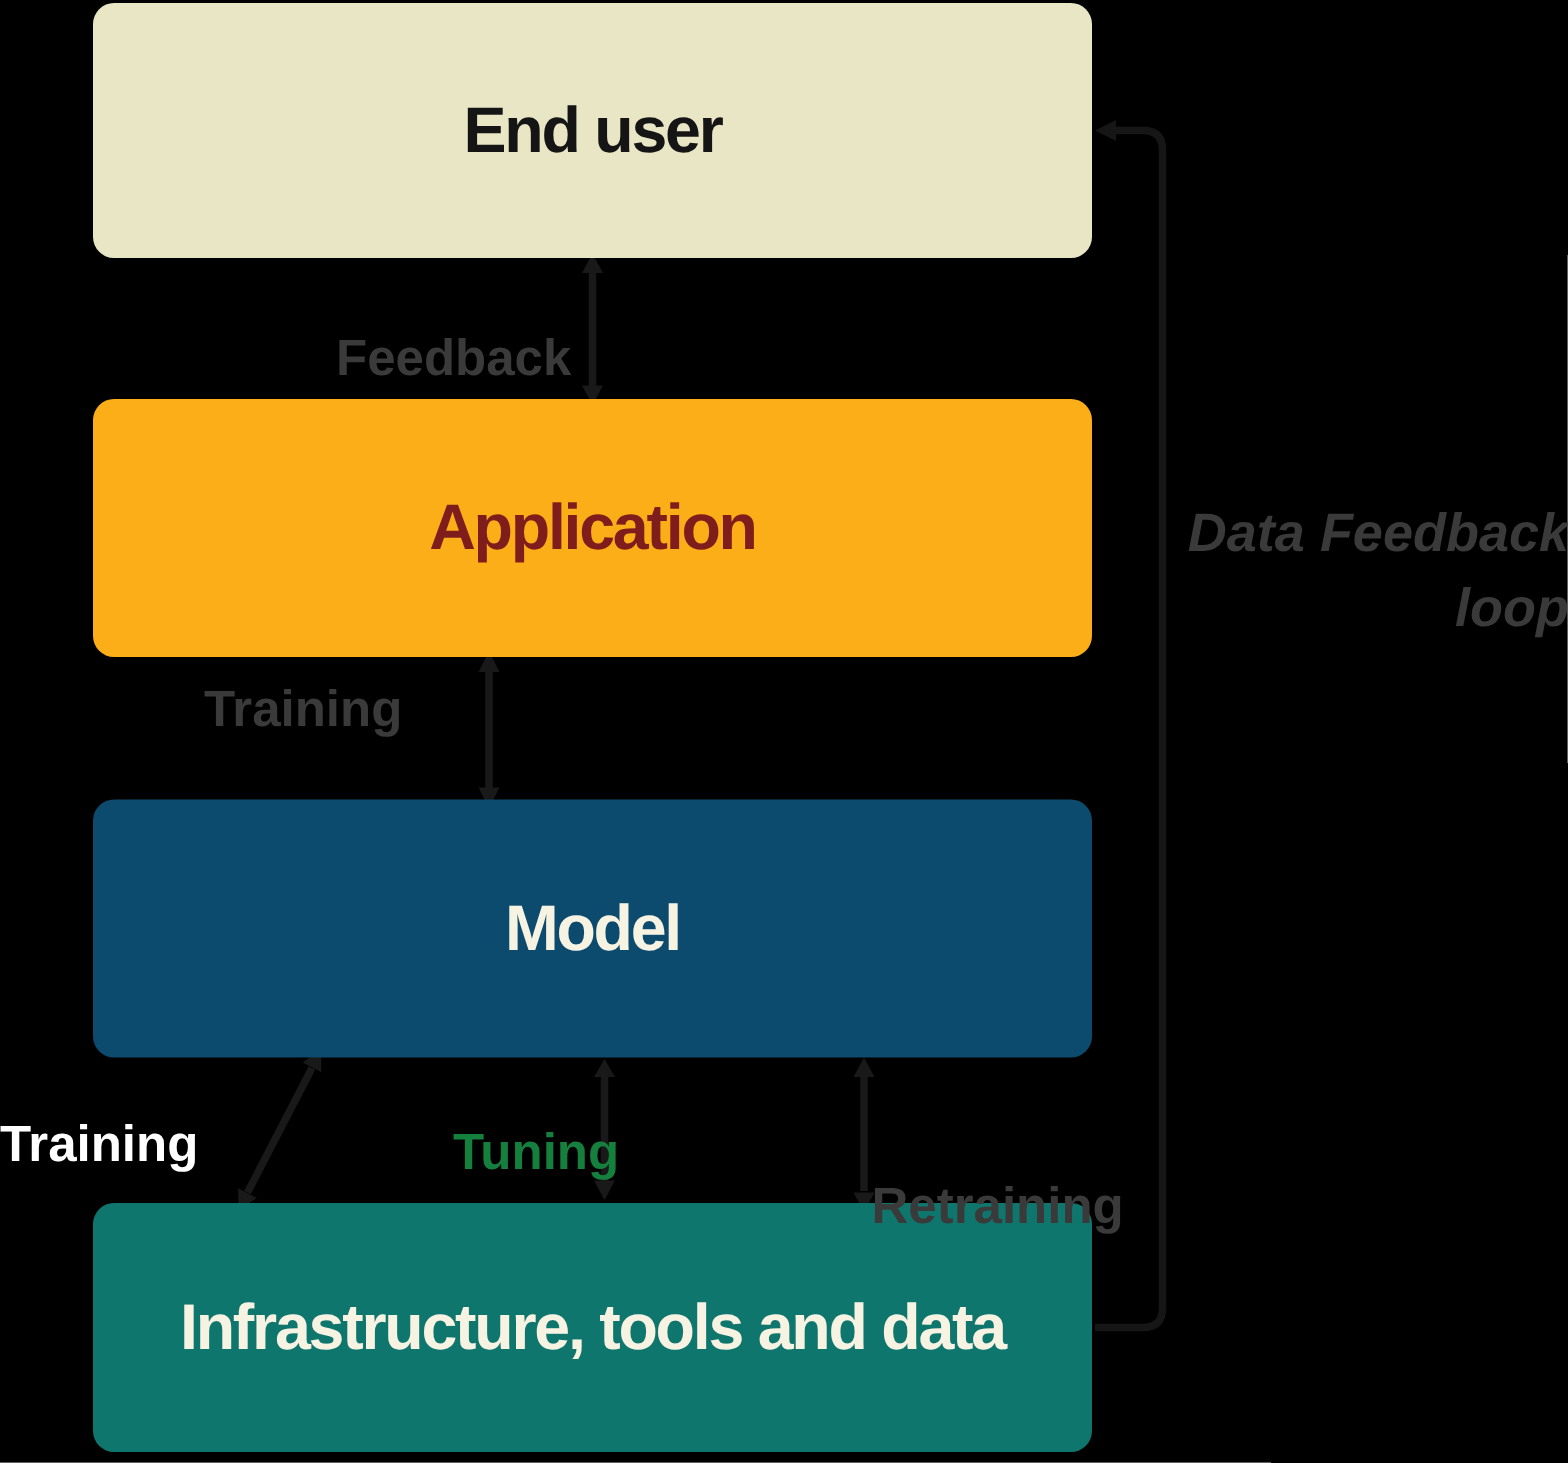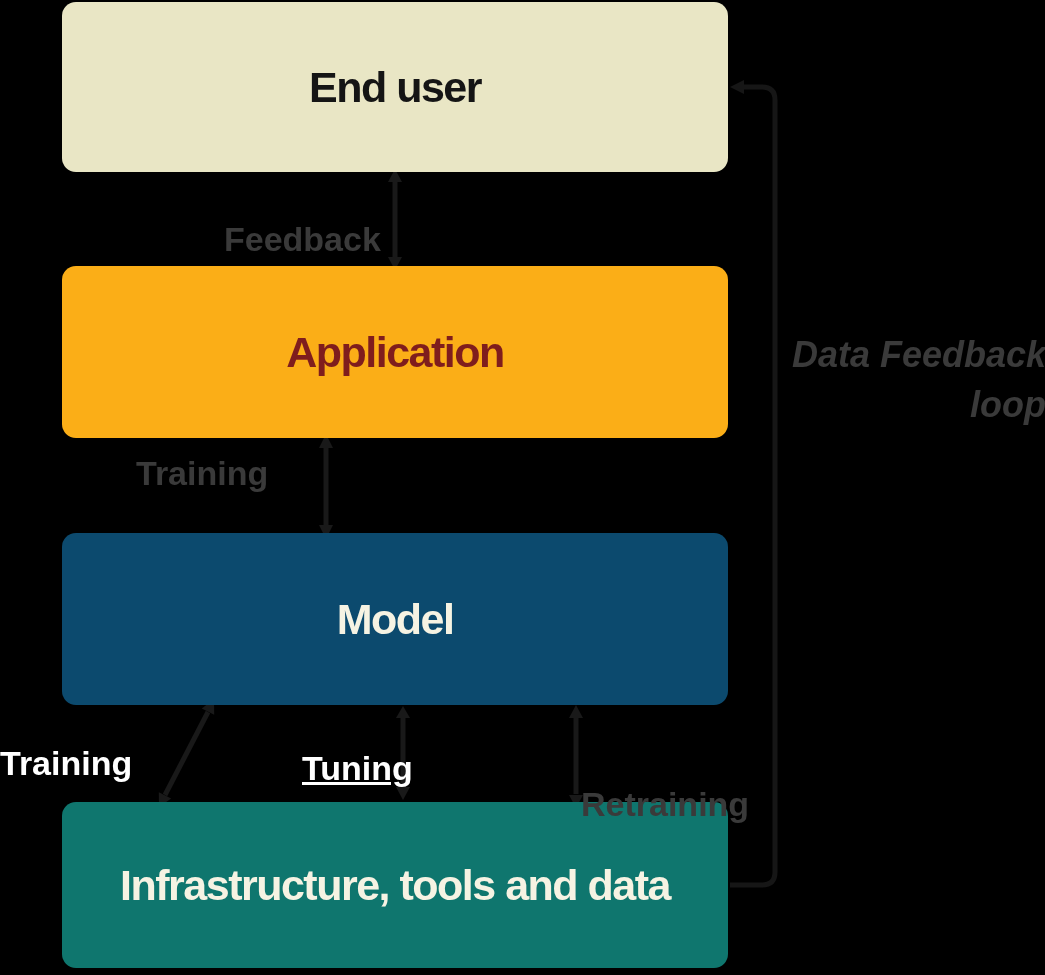--- a/index.html
+++ b/index.html
@@ -122,19 +122,19 @@
   <div class="box" id="box-infrastructure" style="background-color: #0f766e; color: rgb(246, 243, 227);">
     <span>Infrastructure, tools and data</span>
   </div>
 
   <div class="edge-label" id="label-features" style="color: rgb(58, 58, 58);">Feedback</div>
 
   <div class="edge-label" id="label-inference" style="color: rgb(58, 58, 58);">Training</div>
 
   <div class="edge-label" id="label-training" style="color: #ffffff;">Training</div>
 
-  <div class="edge-label" id="label-tuning" style="color: #ffffff; text-decoration: underline;">Tuning</div>
+  <div class="edge-label" id="label-tuning" style="color: #15803d;">Tuning</div>
 
   <div class="edge-label" id="label-retraining" style="color: rgb(58, 58, 58);">Retraining</div>
 
   <div id="label-feedback" style="color: rgb(58, 58, 58);">Data Feedback loop</div>
 
 </div>
 
 </body></html>

